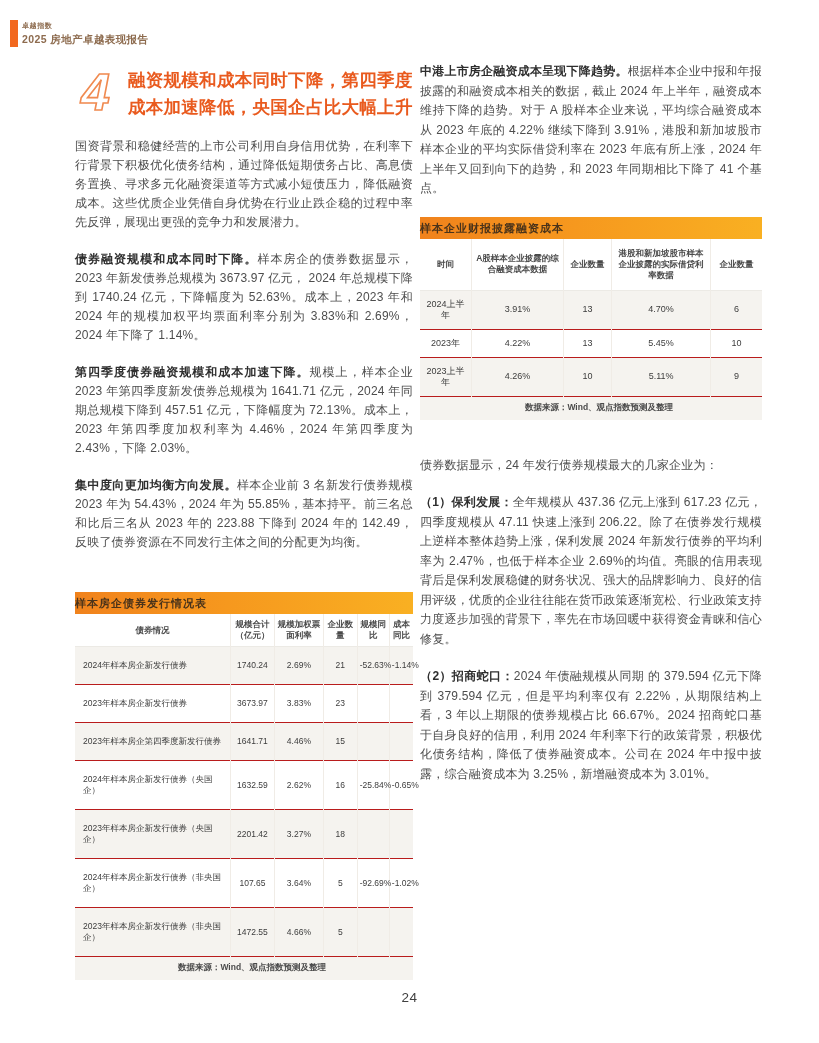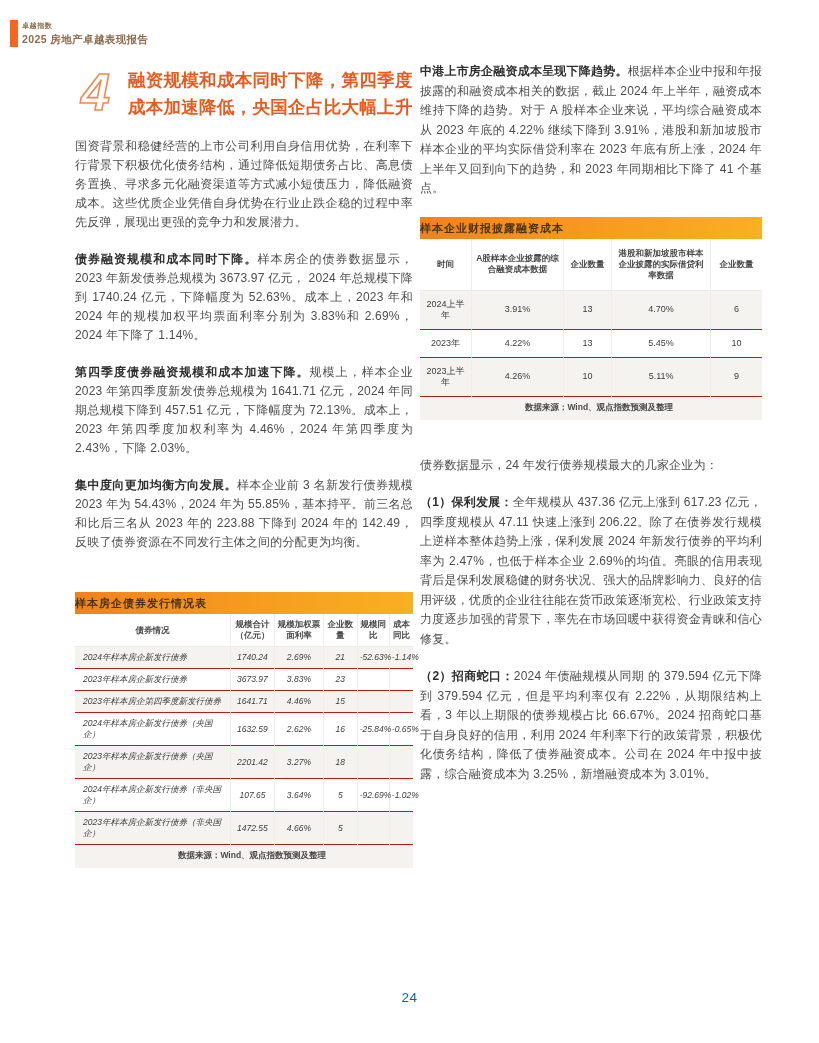--- a/index.html
+++ b/index.html
@@ -49,37 +49,37 @@
     height:22px; line-height:22px; 
     font-size:11px; font-weight:bold; color:#4a331a; letter-spacing:1px;
     background:linear-gradient(90deg,#f0821c 0%,#f6981e 45%,#f9b022 100%);
   }
   table { width:100%; border-collapse:collapse; table-layout:fixed; }
   th, td { border-left:1px solid #f0ece6; vertical-align:middle; }
   th:first-child, td:first-child { border-left:none; }
   thead tr { background:#ffffff; border-bottom:1px solid #eceae5; }
   th { font-size:8.5px; font-weight:bold; color:#4a4a4a; text-align:center; padding:5px 2px; line-height:11px; }
   td { font-size:8.5px; color:#3c3c3c; text-align:center; line-height:11px; }
-  .bond-table td { padding:5px 2px;font-style:italic; }
+  .bond-table td { padding:13px 2px; }
   .bond-table td:first-child { text-align:left; padding-left:8px; }
   .bond-table tbody tr:nth-child(odd) { background:#f5f3ef; }
   .bond-table tbody tr:nth-child(even) { background:#ffffff; }
   .cost-table th { padding:9px 3px; }
   .cost-table td { padding:8px 2px; font-size:9px; }
   .cost-table tbody tr:nth-child(odd) { background:#f5f3ef; }
   .cost-table tbody tr:nth-child(even) { background:#ffffff; }
   tbody tr { border-bottom:1px solid #b91c1c; }
   .table-source {
     text-align:center; font-size:8.5px; font-weight:bold; color:#4a4a4a;
     background:#f5f3ef; padding:5px 0 6px 16px;
   }
 
   
   .page-footer { position:absolute; bottom:38px; left:0; width:819px; text-align:center; }
-  .page-number { font-size:13.5px; color:#0369a1; letter-spacing:.5px; }
+  .page-number { font-size:13.5px; color:#404040; letter-spacing:.5px; }
 </style>
 </head>
 <body>
 
 <div class="page">
 
   <header class="brand">
     <div class="brand-bar"></div>
     <div class="brand-text">
       <div class="brand-line1">卓越指数</div>

